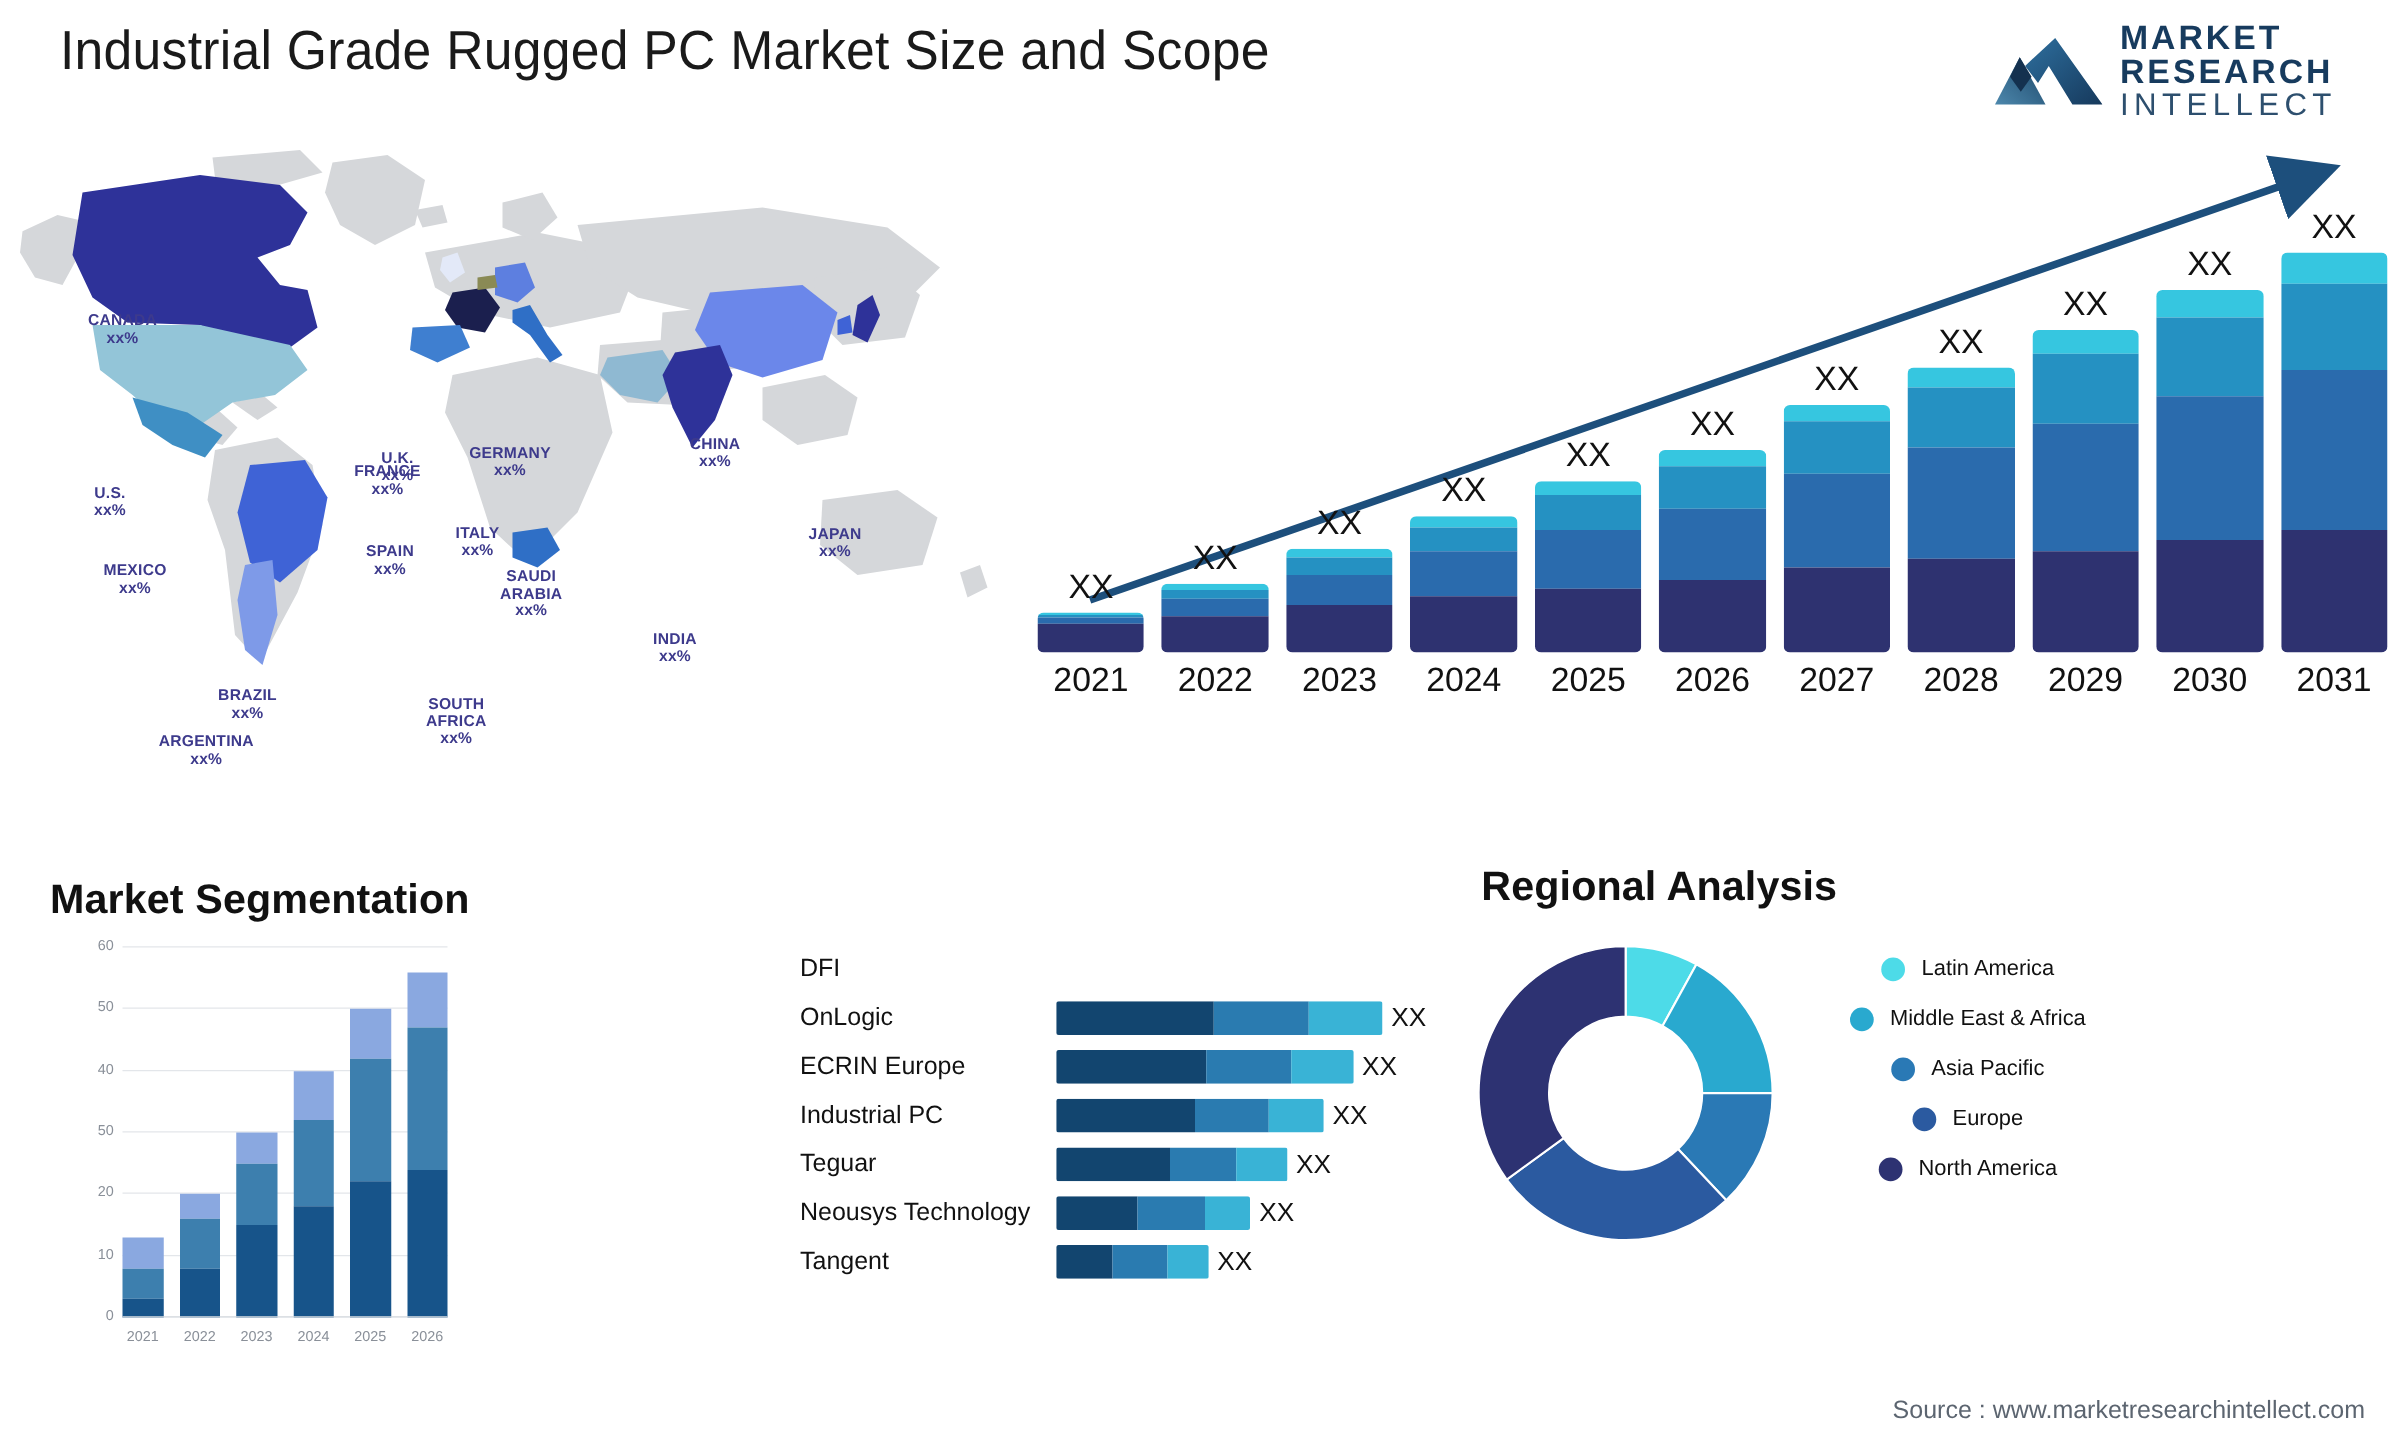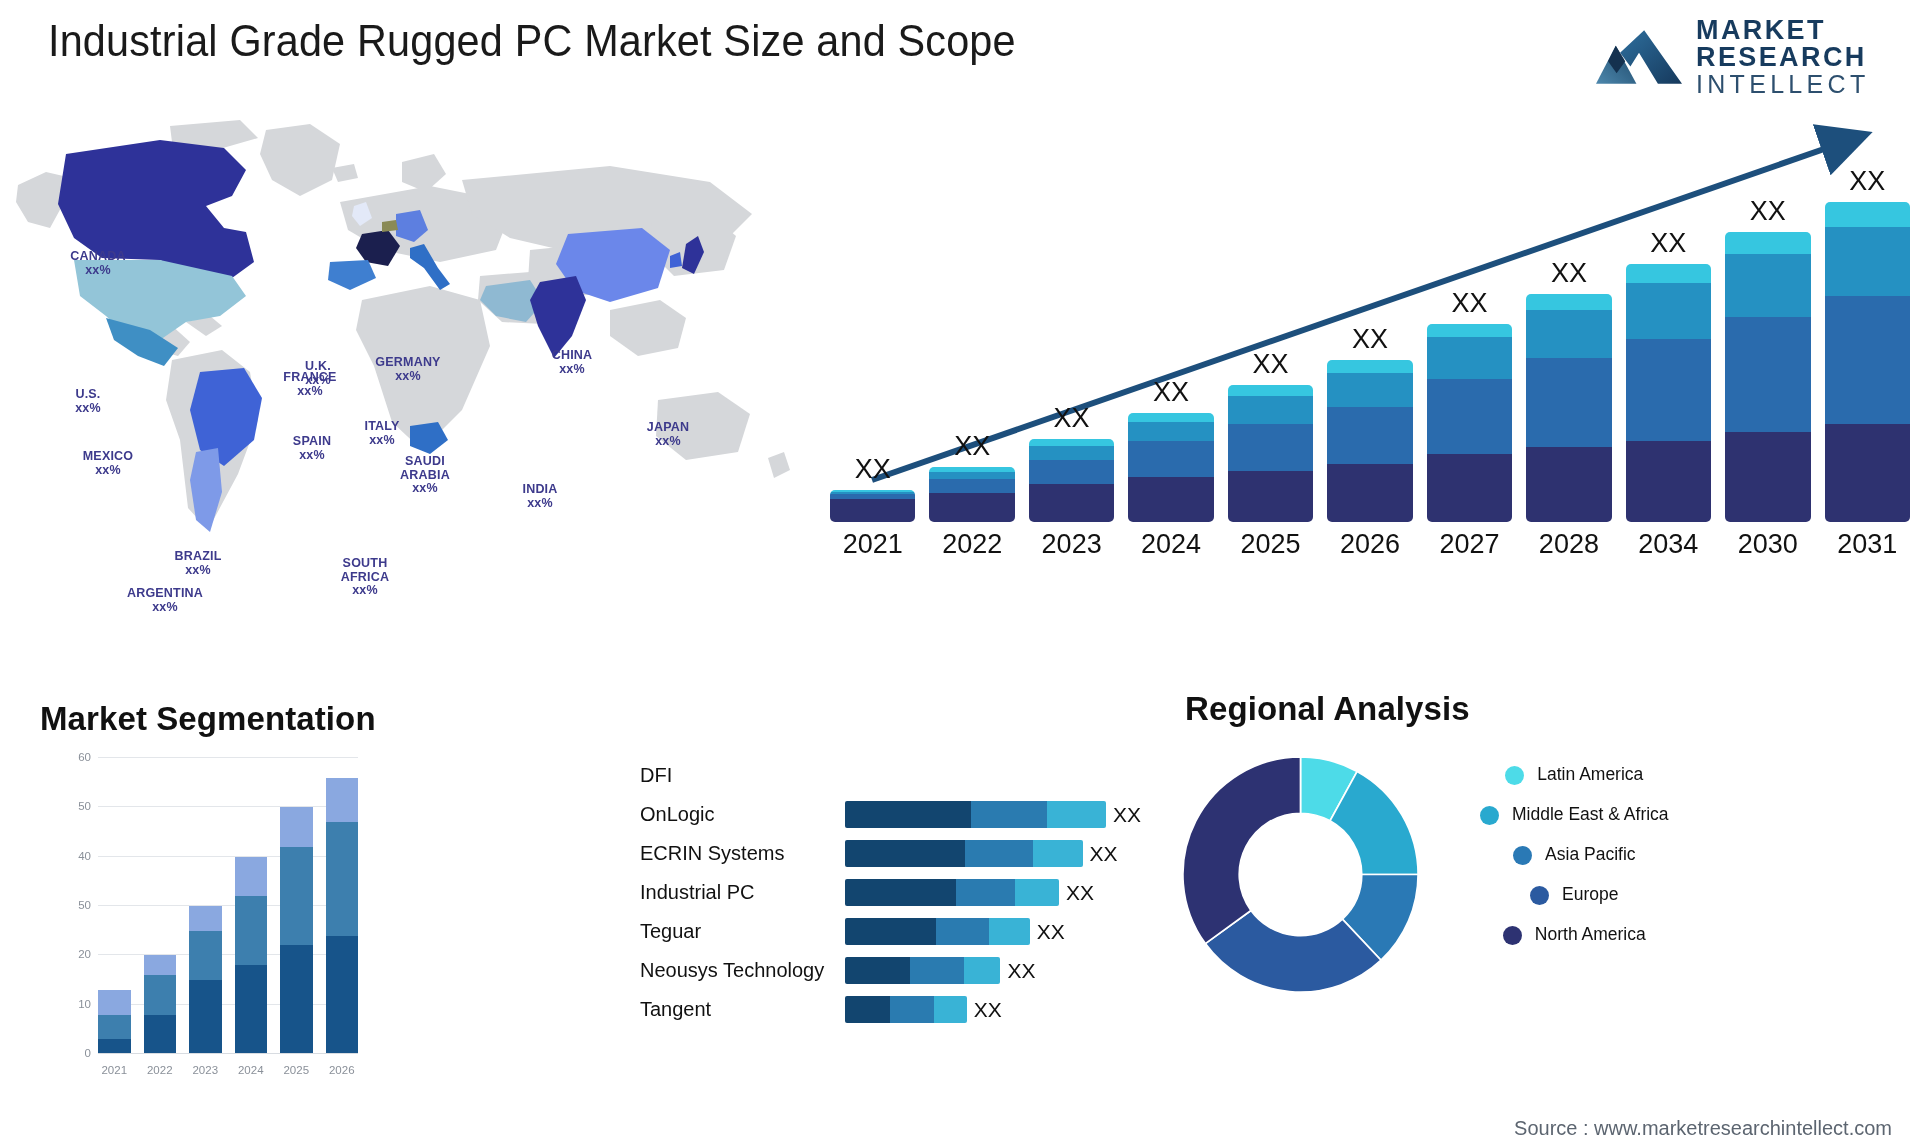--- a/index.html
+++ b/index.html
@@ -207,21 +207,21 @@
         <div class="map-label" style="left: 355px; top: 447px; transform: translateX(-50%);">
           <div style="white-space: pre-line;">SOUTH
 AFRICA</div>
           <span class="pct">xx%</span>
         </div>
         <div class="map-label" style="left: 562px; top: 239px; transform: translateX(-50%);">
           <div style="white-space: pre-line;">CHINA</div>
           <span class="pct">xx%</span>
         </div>
         <div class="map-label" style="left: 530px; top: 373px; transform: translateX(-50%);">
-          <div style="white-space: pre-line;">INDIA</div>
+          <div style="white-space: pre-line; margin-top: 22px;">INDIA</div>
           <span class="pct">xx%</span>
         </div>
         <div class="map-label" style="left: 658px; top: 311px; transform: translateX(-50%);">
           <div style="white-space: pre-line;">JAPAN</div>
           <span class="pct">xx%</span>
         </div>
       </div>
   </div>
 
   <div class="bars-wrap">
@@ -336,21 +336,21 @@
       </div>
     <div class="years" id="year-row">
         <div class="year-lbl">2021</div>
         <div class="year-lbl">2022</div>
         <div class="year-lbl">2023</div>
         <div class="year-lbl">2024</div>
         <div class="year-lbl">2025</div>
         <div class="year-lbl">2026</div>
         <div class="year-lbl">2027</div>
         <div class="year-lbl">2028</div>
-        <div class="year-lbl">2034</div>
+        <div class="year-lbl">2029</div>
         <div class="year-lbl">2030</div>
         <div class="year-lbl">2031</div>
       </div>
   </div>
 
   <div class="seg-wrap">
     <div class="sec-head seg-title">Market Segmentation</div>
     <div class="seg-plot">
       <div class="seg-grid" id="seg-grid">
           <div class="gl" style="bottom: 0%;">
@@ -430,21 +430,21 @@
           <div class="kp-barzone">
             <div class="kp-bar" style="width: 261.01px;">
               <div class="kp-seg" style="background: rgb(18, 69, 111); width: 48.3146%;"></div>
               <div class="kp-seg" style="background: rgb(42, 123, 176); width: 29.2135%;"></div>
               <div class="kp-seg" style="background: rgb(57, 179, 214); width: 22.4719%;"></div>
             </div>
             <span class="kp-xx">XX</span>
           </div>
         </div>
         <div class="kp-row">
-          <div class="kp-name">ECRIN Systems</div>
+          <div class="kp-name">ECRIN Europe</div>
           <div class="kp-barzone">
             <div class="kp-bar" style="width: 237.548px;">
               <div class="kp-seg" style="background: rgb(18, 69, 111); width: 50.6173%;"></div>
               <div class="kp-seg" style="background: rgb(42, 123, 176); width: 28.3951%;"></div>
               <div class="kp-seg" style="background: rgb(57, 179, 214); width: 20.9877%;"></div>
             </div>
             <span class="kp-xx">XX</span>
           </div>
         </div>
         <div class="kp-row">

